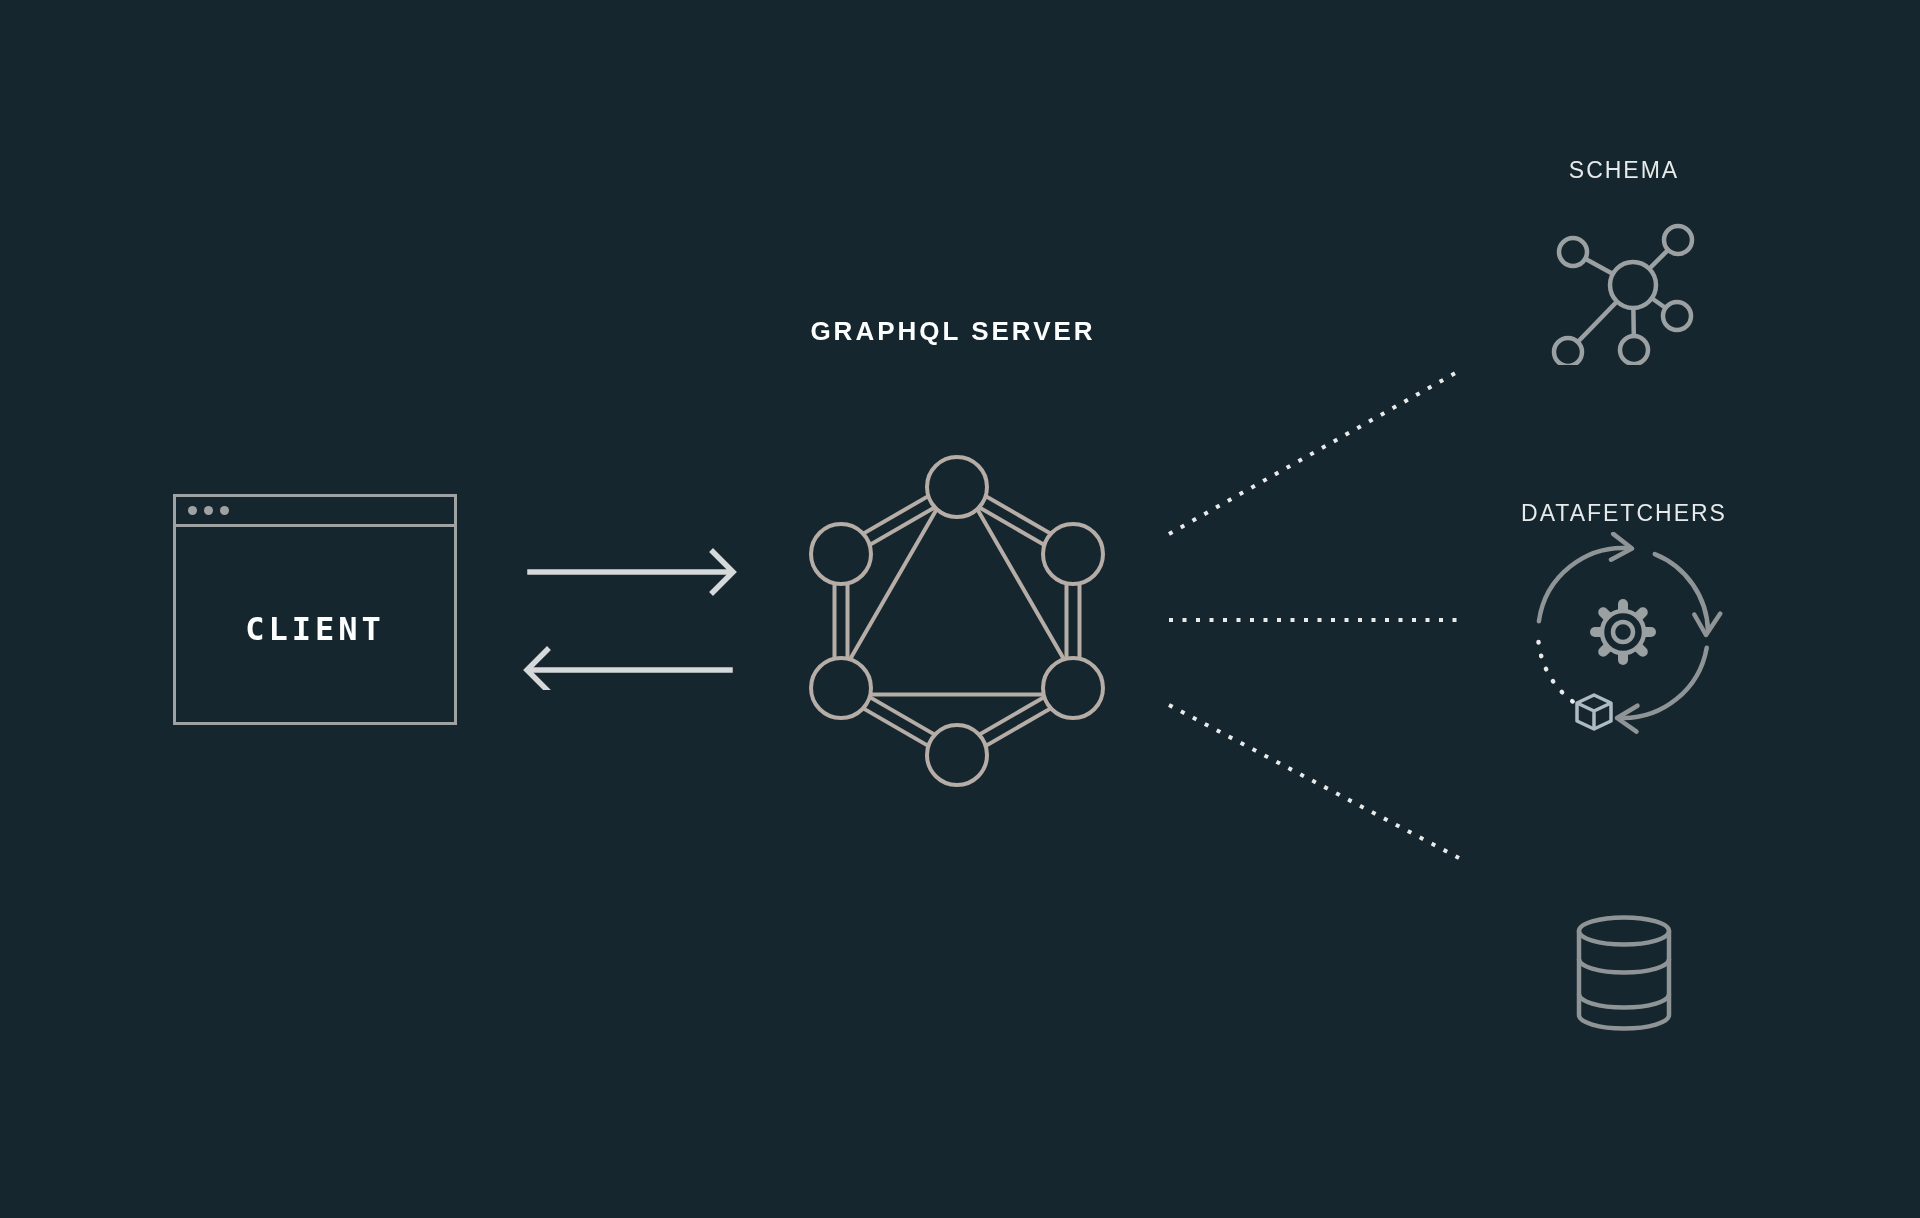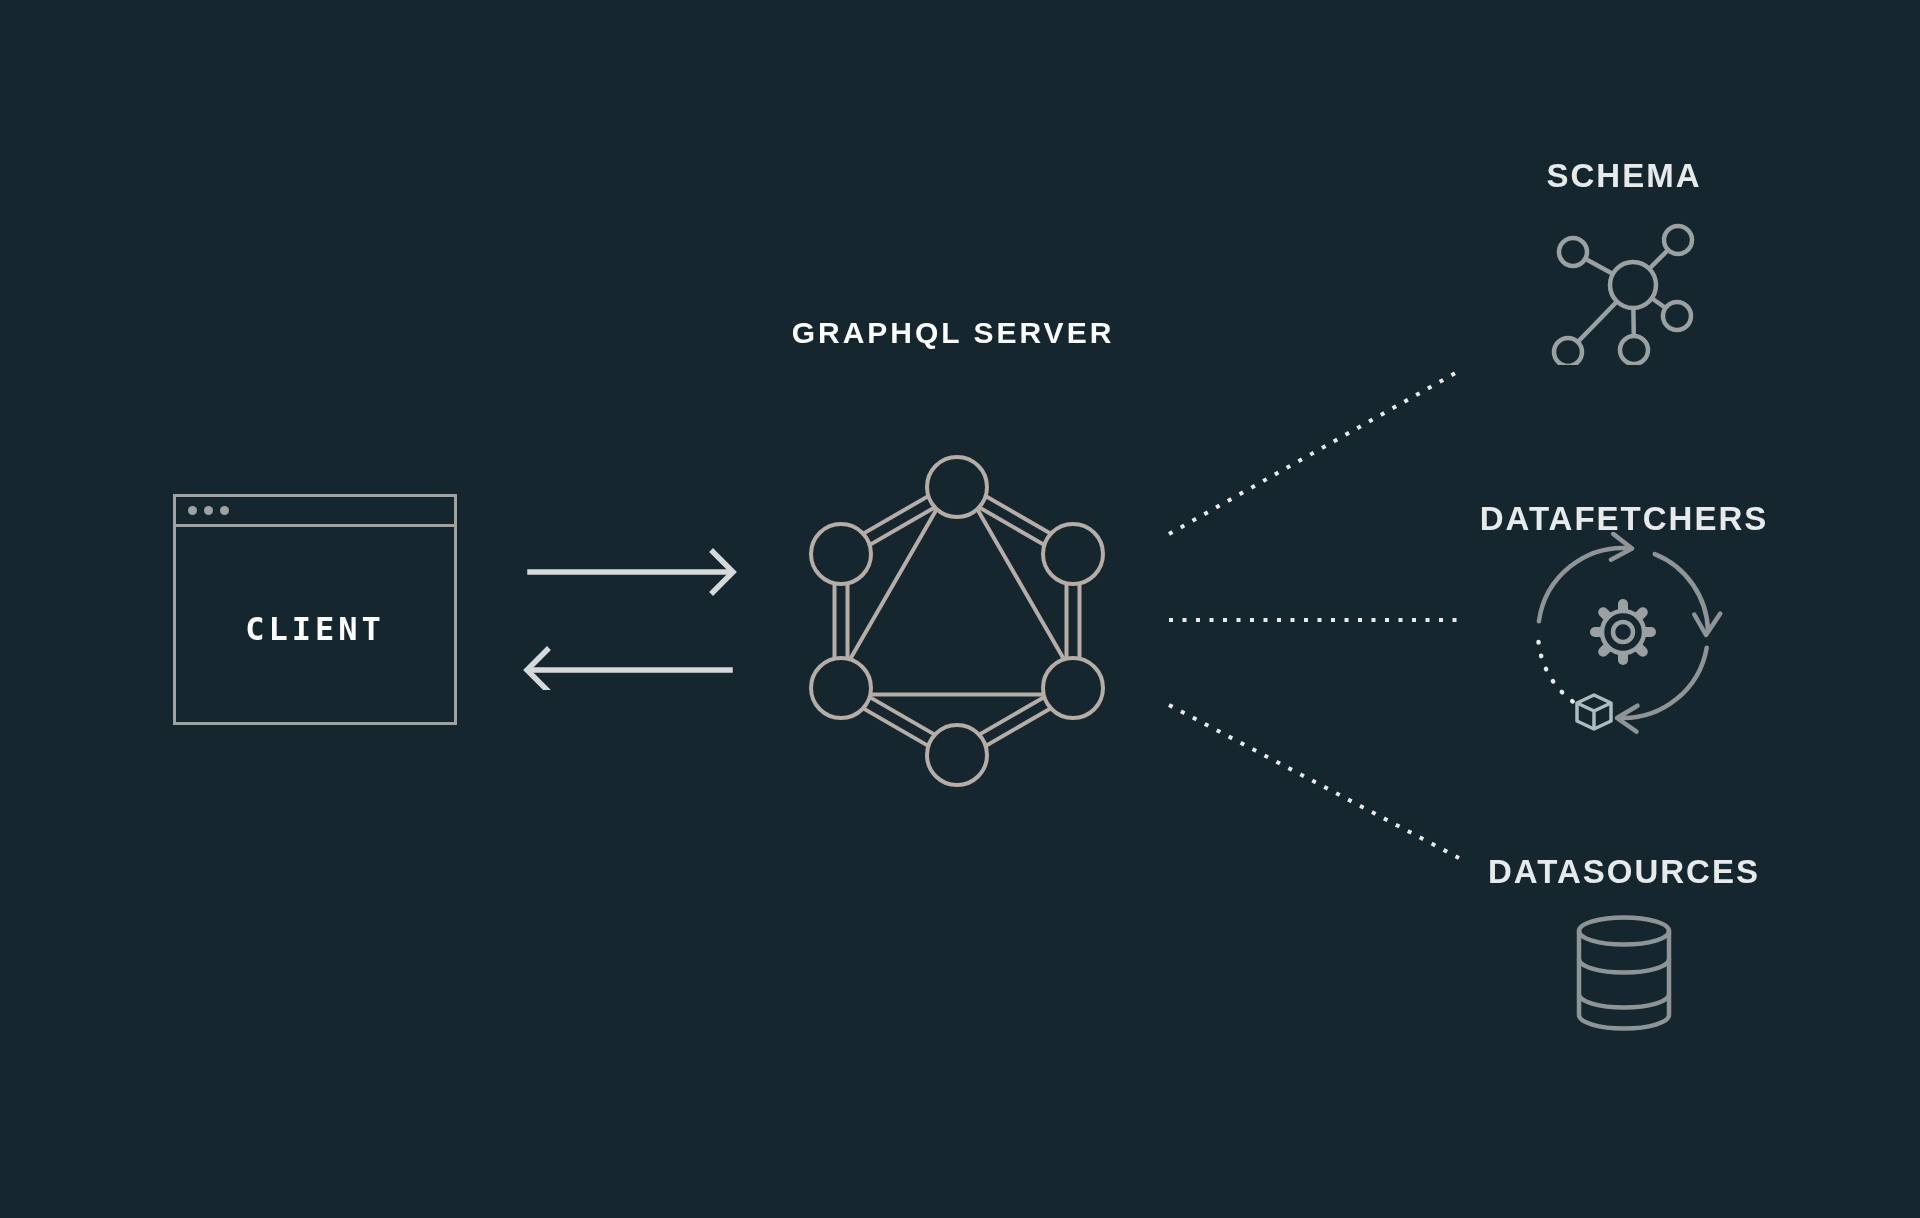--- a/index.html
+++ b/index.html
@@ -22,26 +22,26 @@
   .client-body{
     height:204px;display:flex;align-items:center;justify-content:center;
   }
   .client-label{
     font-family:"DejaVu Sans Mono","Liberation Mono",monospace;
     font-weight:bold;font-size:32px;letter-spacing:4px;color:#fcfdfd;
   }
   
   .server-title{
     left:603px;top:316px;width:700px;text-align:center;
-    font-size:30px;font-weight:bold;letter-spacing:3px;color:#fcfdfd;
+    font-size:26px;font-weight:bold;letter-spacing:3px;color:#fcfdfd;
   }
   
   .node-label{
     left:1424px;width:400px;text-align:center;
-    font-size:33px;font-weight:bold;letter-spacing:2px;color:#e7eaeb;
+    font-size:23px;font-weight:normal;letter-spacing:2px;color:#e7eaeb;
   }
 </style>
 </head>
 <body>
 
 <div class="canvas">
 
   <div class="abs client-window">
     <div class="client-titlebar">
       <span class="tb-dot"></span>
@@ -155,21 +155,20 @@
       <circle cx="100" cy="100" r="21" fill="#15262f" stroke="#9ba0a2" stroke-width="4.5"></circle>
       <circle cx="100" cy="100" r="10" fill="none" stroke="#9ba0a2" stroke-width="4.5"></circle>
     </g>
 
     <g stroke="#aebbc2" stroke-width="3.5" stroke-linejoin="round">
       <path d="M71 163 L88 171 L88 189 L71 197 L54 189 L54 171 Z" fill="#15262f"></path>
       <path d="M54 171 L71 179 L88 171 M71 179 L71 197" fill="none"></path>
     </g>
   </svg>
 
-  <div class="abs node-label" style="top:853px">DATASOURCES</div>
   <svg class="abs" style="left:1572px;top:910px" width="104" height="126" viewBox="0 0 104 126">
     <g stroke="#8f9496" stroke-width="4.5" fill="none">
       <ellipse cx="52" cy="21" rx="45" ry="13.5"></ellipse>
       <line x1="7" y1="21" x2="7" y2="105"></line>
       <line x1="97" y1="21" x2="97" y2="105"></line>
       <path d="M7 105 A45 13.5 0 0 0 97 105"></path>
       <path d="M7 49  A45 13.5 0 0 0 97 49"></path>
       <path d="M7 84  A45 13.5 0 0 0 97 84"></path>
     </g>
   </svg>

